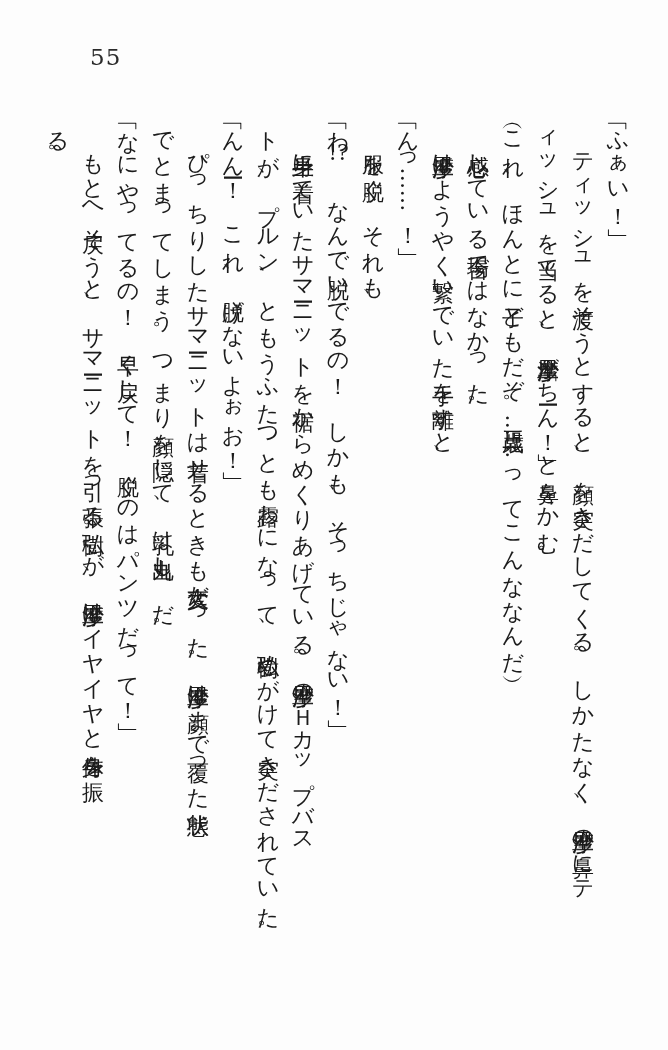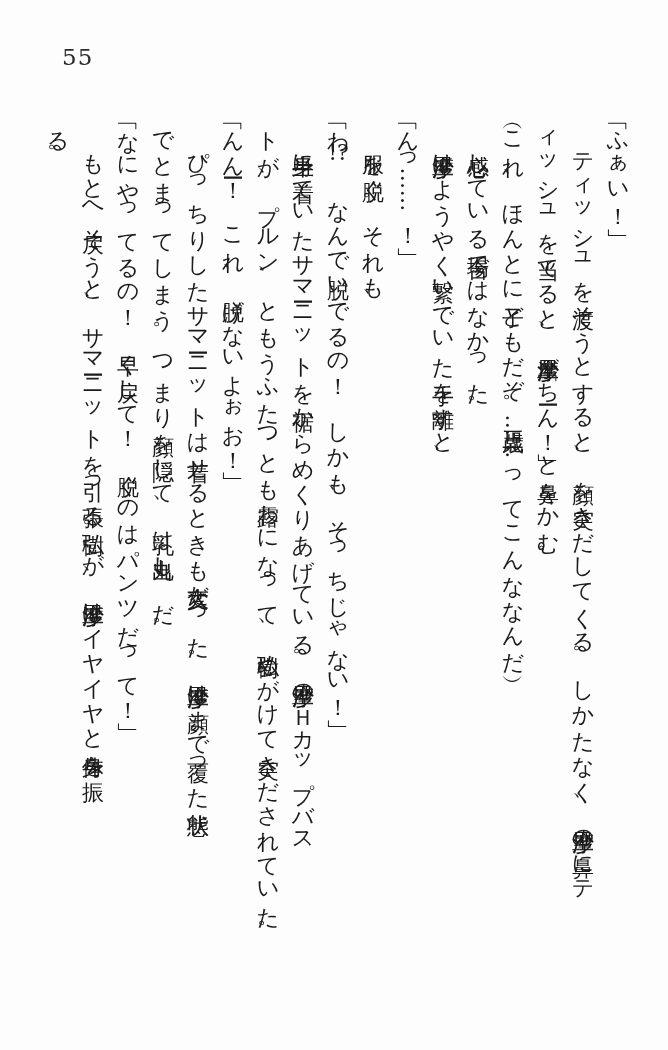--- a/index.html
+++ b/index.html
@@ -10,20 +10,21 @@
     width: 668px;
     height: 1050px;
     position: relative;
     overflow: hidden;
     background: #fdfdfd;
     font-family: "DejaVu Serif", "Liberation Serif", serif;
   }
   .page {
     position: absolute;
     inset: 0;
+    margin-left: 28px;
   }
   .page-number {
     position: absolute;
     top: 46px;
     left: 62px;
     font-size: 23px;
     line-height: 1;
     color: #2b2b2b;
     letter-spacing: 1px;
   }

